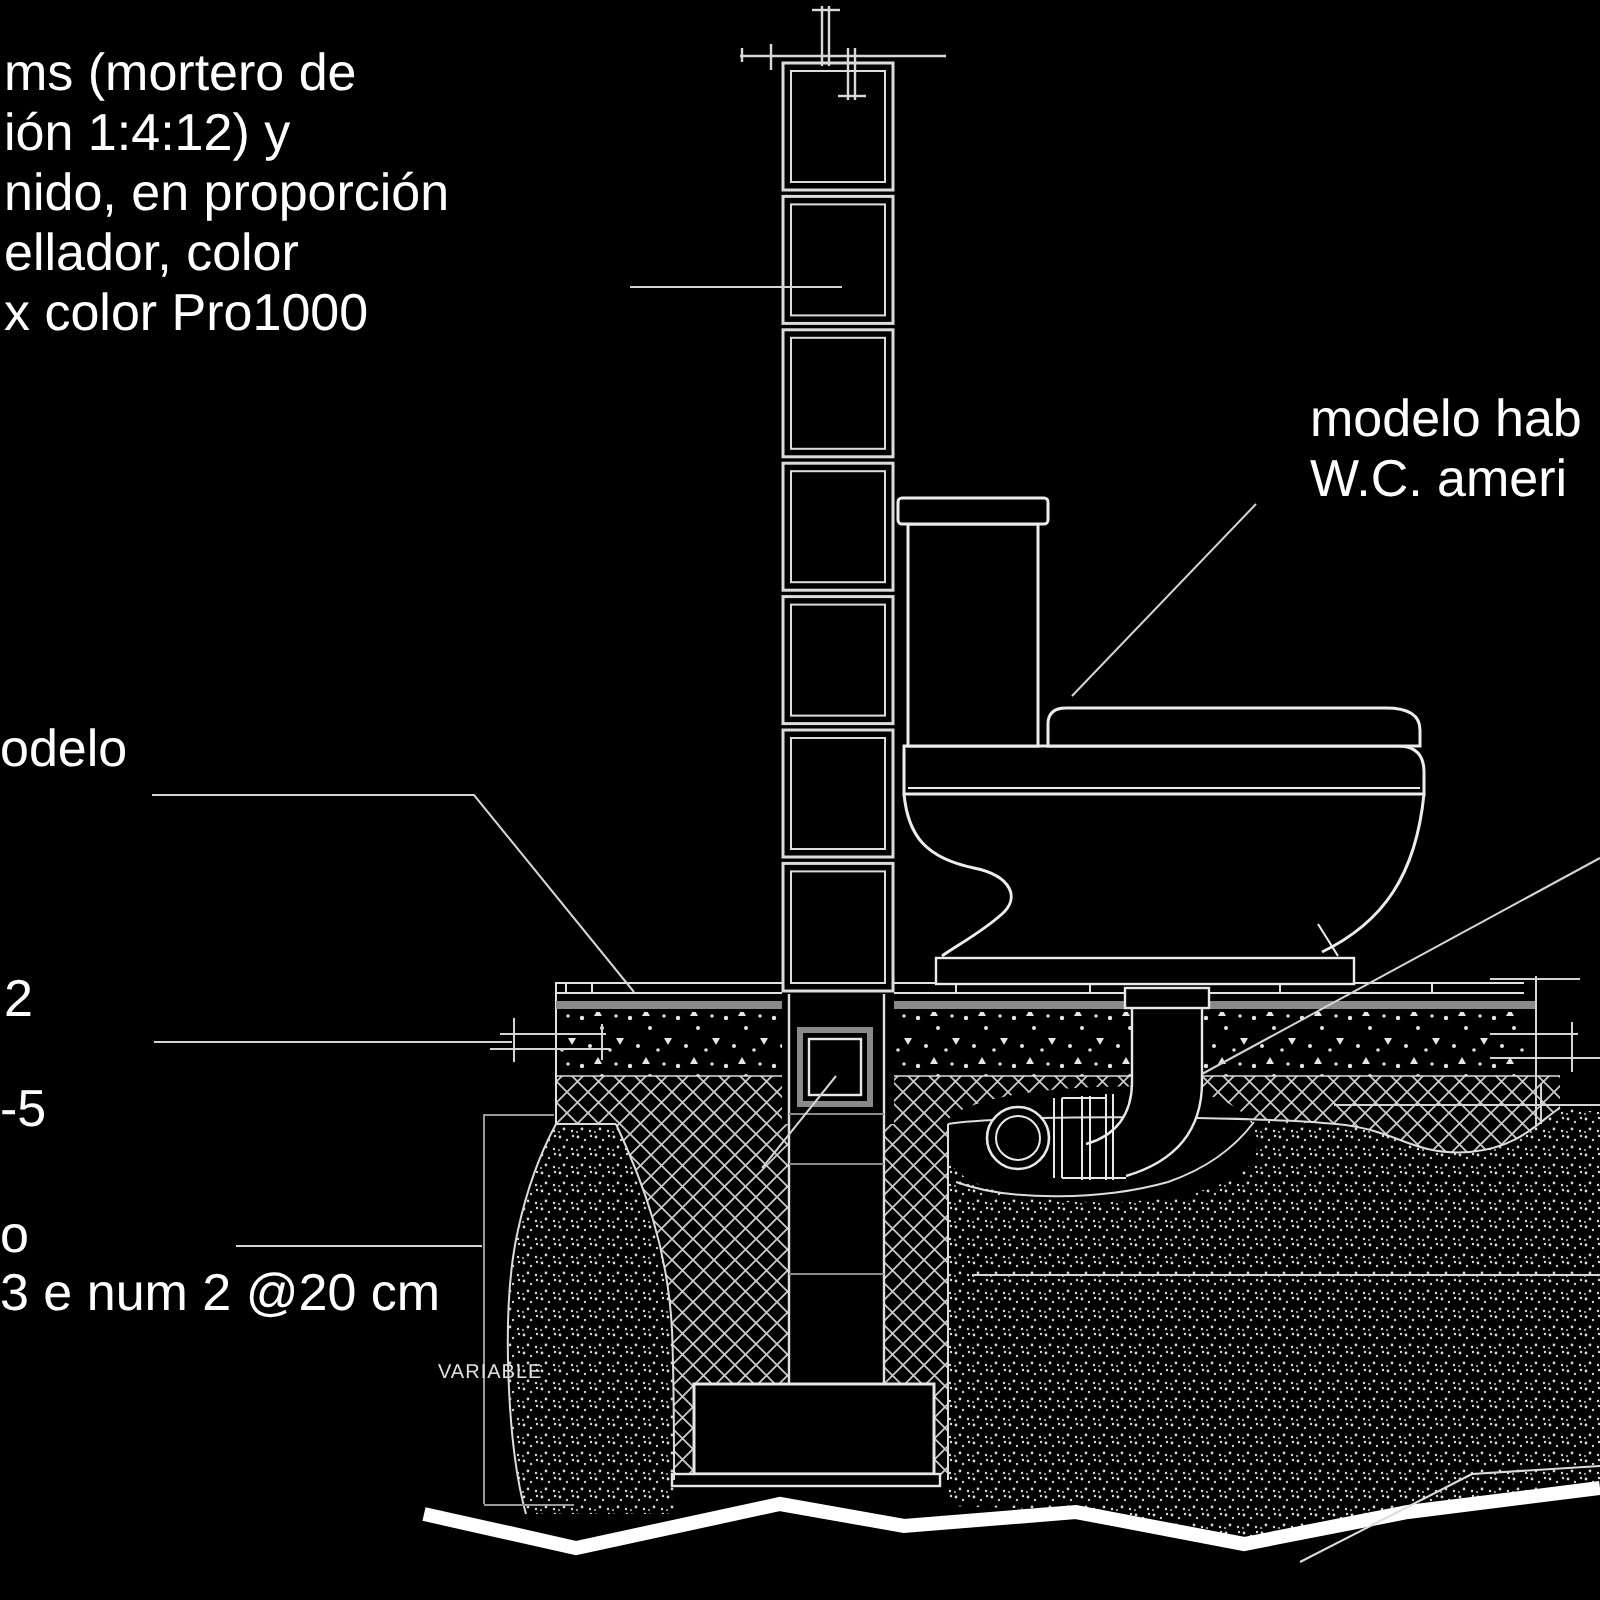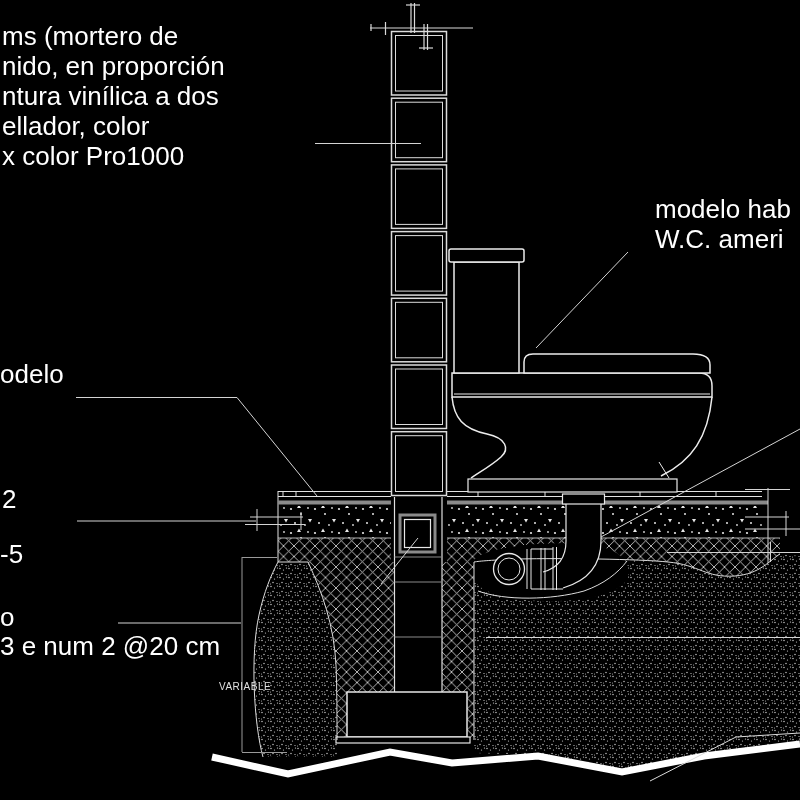--- a/index.html
+++ b/index.html
@@ -210,22 +210,22 @@
       <g stroke="#9a9a9a">
         <line x1="242" y1="557" x2="242" y2="752"></line>
         <line x1="242" y1="557.5" x2="277" y2="557.5"></line>
         <line x1="242" y1="752.5" x2="287" y2="752.5"></line>
       </g>
     </g>
   </svg>
 
   <div class="note" id="spec-note">
     <div>ms (mortero de</div>
+    <div>ión 1:4:12) y</div>
     <div>nido, en proporción</div>
-    <div>ntura vinílica a dos</div>
     <div>ellador, color</div>
     <div>x color Pro1000</div>
   </div>
 
   <div class="note" id="wc-note">
     <div>modelo hab</div>
     <div>W.C. ameri</div>
   </div>
 
   <div class="note" id="model-note">odelo</div>

